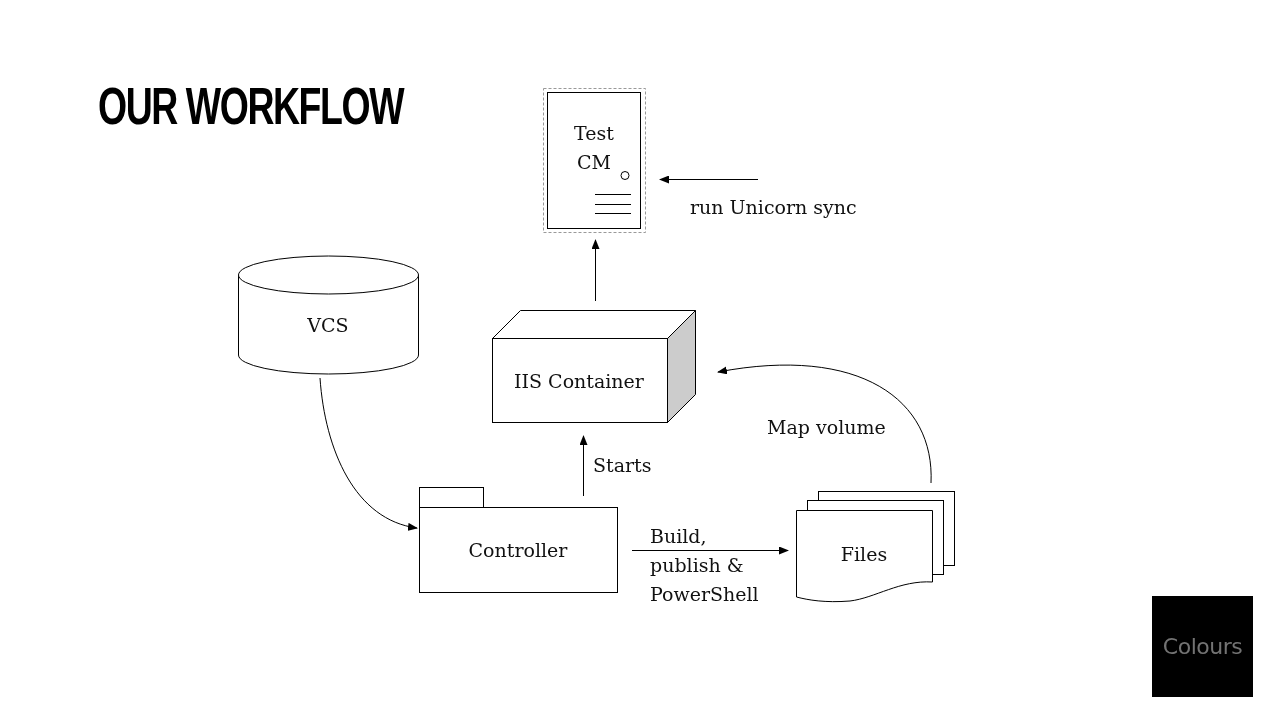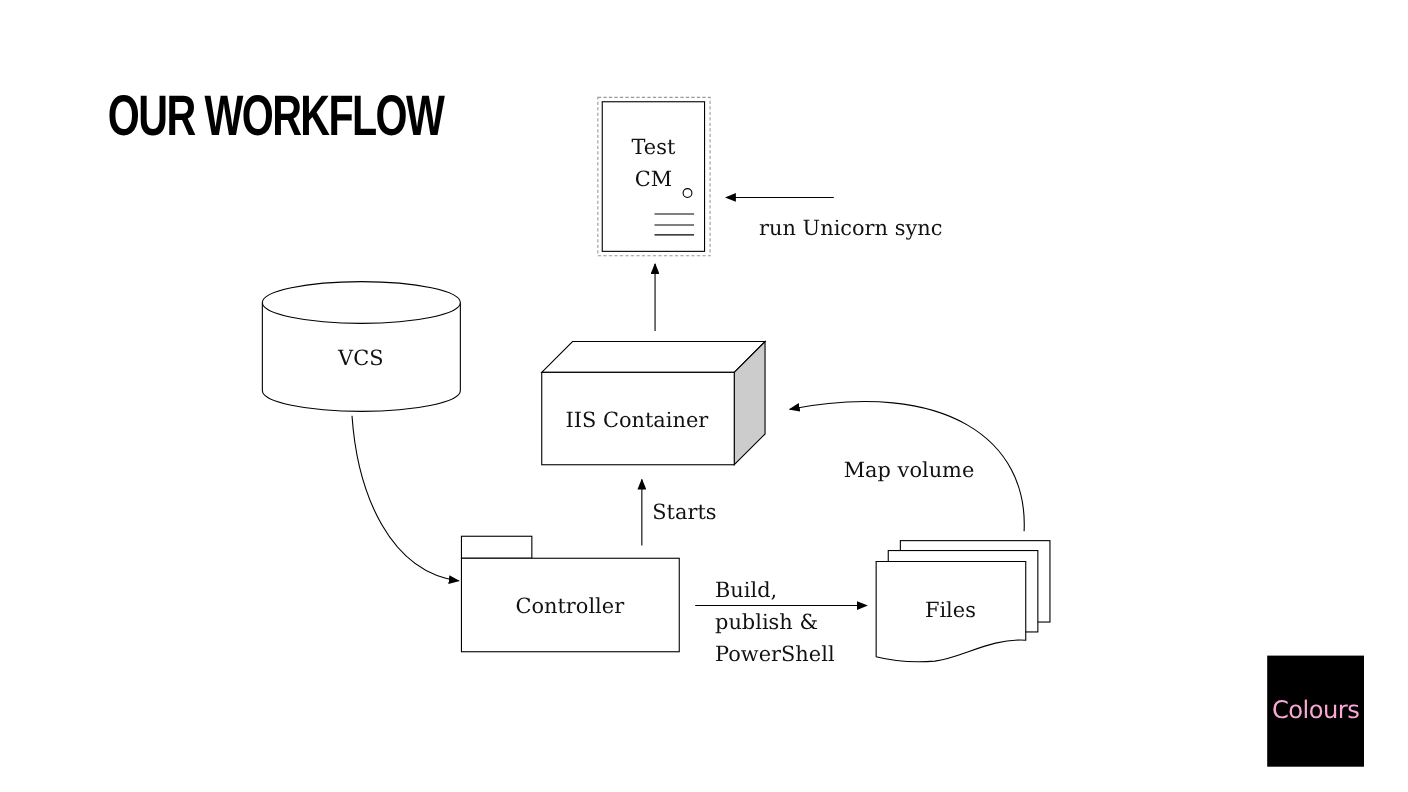--- a/index.html
+++ b/index.html
@@ -10,22 +10,22 @@
     .title {
       position: absolute; left: 98px; top: 76px;
       font-family: "Liberation Sans", sans-serif; font-weight: bold;
       font-size: 52px; letter-spacing: -2px; color: #000;
       transform: scaleX(0.72); transform-origin: left top;
       line-height: 60px;
     }
     svg.diagram { position: absolute; left: 0; top: 0; }
     .lbl { font-family: "DejaVu Serif", serif; font-size: 19px; fill: #111; }
     .colours {
-      position: absolute; left: 1152px; top: 596px; width: 88px; height: 101px;
-      background: #000; color: #f9a8d4;
+      position: absolute; left: 1152px; top: 596px; width: 101px; height: 101px;
+      background: #000; color: #737373;
       font-family: "DejaVu Sans", sans-serif; font-size: 22px;
       display: flex; align-items: center; justify-content: center;
       letter-spacing: -0.5px; cursor: pointer;
     }
   </style>
 </head>
 <body>
 
 <div class="title">OUR WORKFLOW</div>
 

